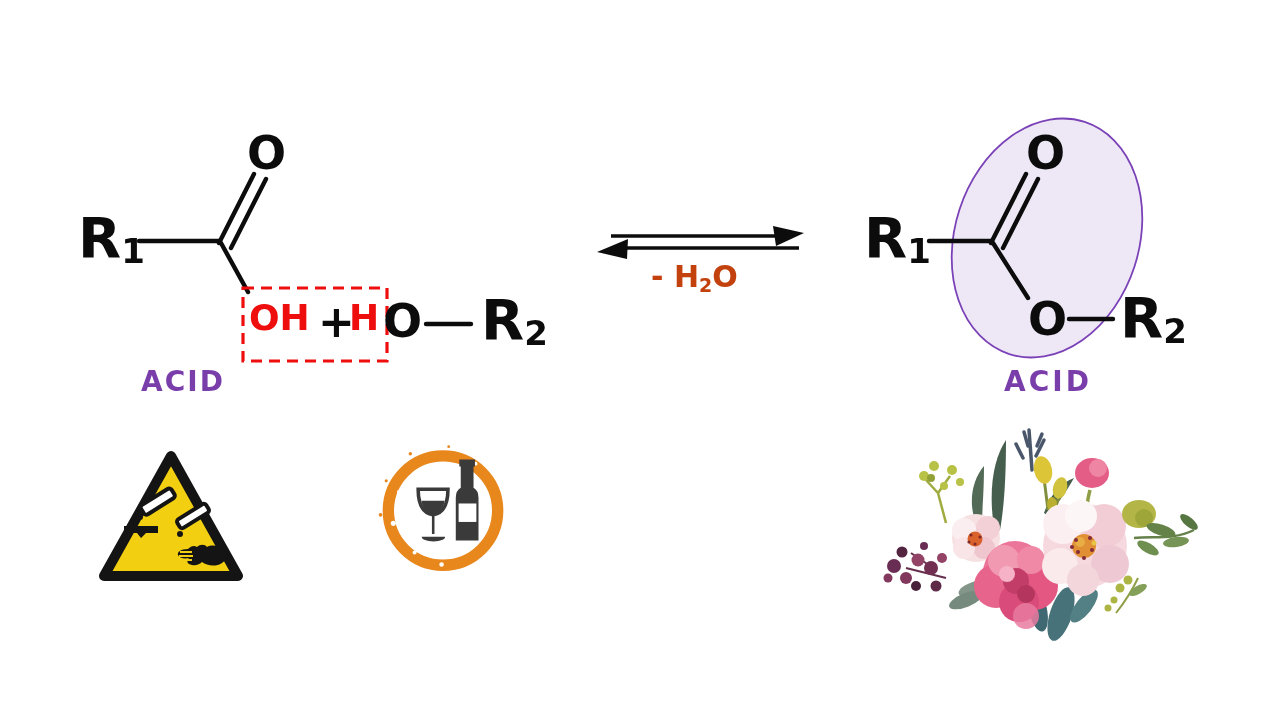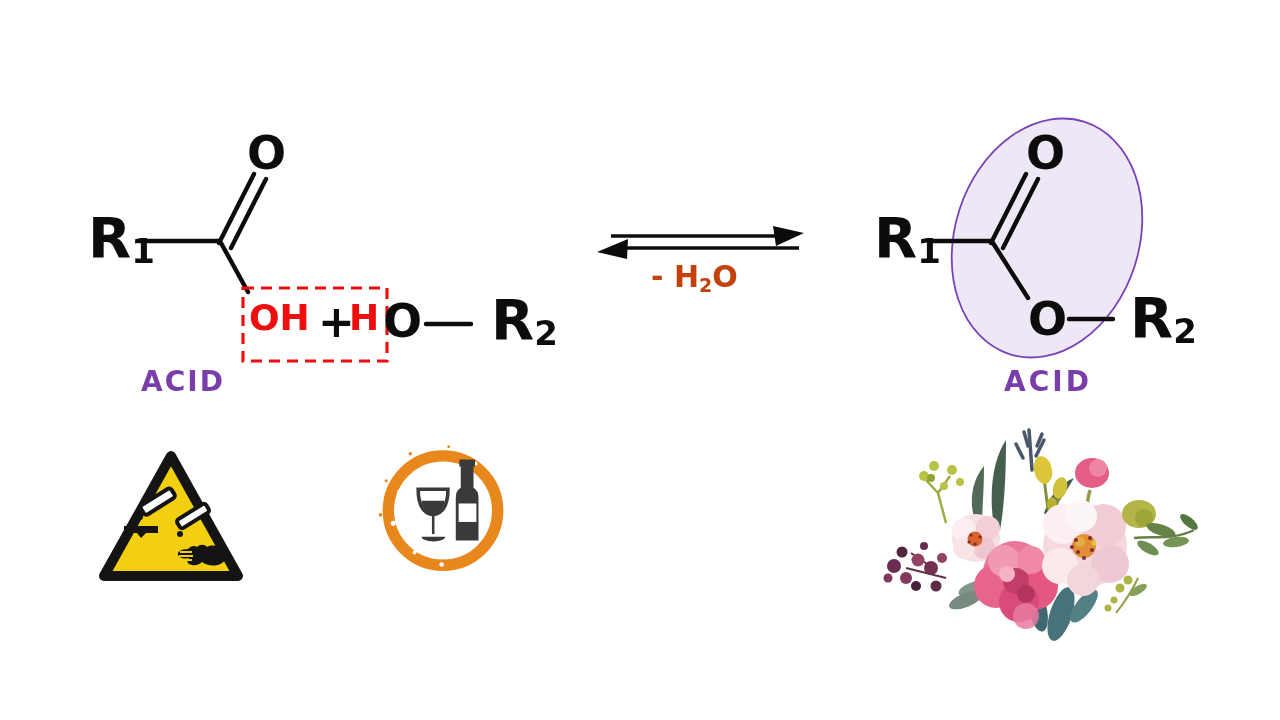--- a/index.html
+++ b/index.html
@@ -3,21 +3,21 @@
 <meta charset="utf-8">
 <style>
   html,body{margin:0;padding:0;background:#ffffff;}
   .slide{
     position:relative;width:1280px;height:720px;background:#ffffff;overflow:hidden;
     font-family:"DejaVu Sans","Liberation Sans",sans-serif;
   }
   svg.layer{position:absolute;left:0;top:0;pointer-events:none;}
   .abs{position:absolute;line-height:1;white-space:nowrap;}
   .atom{font-weight:bold;color:#0c0c0c;}
-  .atom-lg{font-size:56px;margin-left:10px;}
+  .atom-lg{font-size:56px;}
   .atom-md{font-size:46px;}
   .atom-oh{font-size:36px;}
   .sub{font-size:34px;vertical-align:-0.18em;font-weight:bold;}
   .red{color:#ee0e0e;}
   .plus{font-size:44px;font-weight:bold;color:#0c0c0c;}
   .grp-label{
     font-size:28px;font-weight:bold;color:#7a3eab;letter-spacing:2px;
   }
   .water{font-size:30px;font-weight:bold;color:#c2410c;}
   .water .wsub{font-size:19px;vertical-align:-0.25em;font-weight:bold;}

